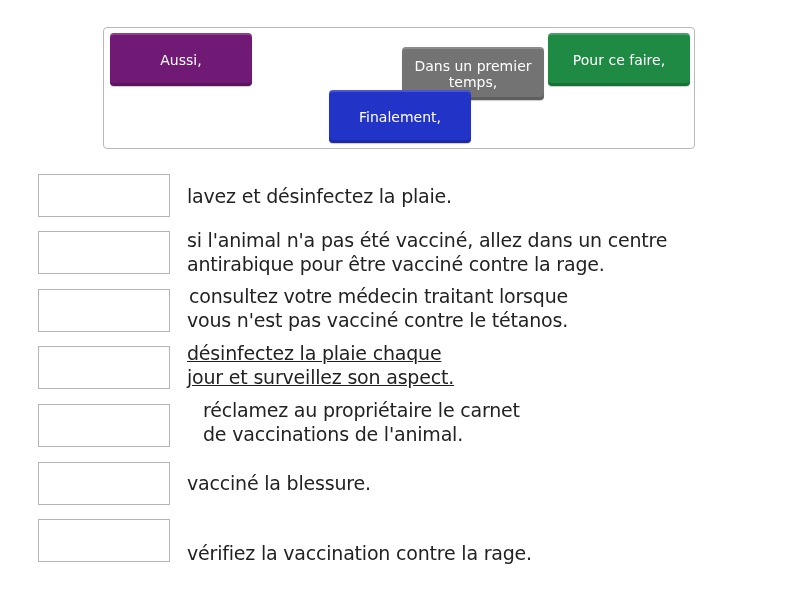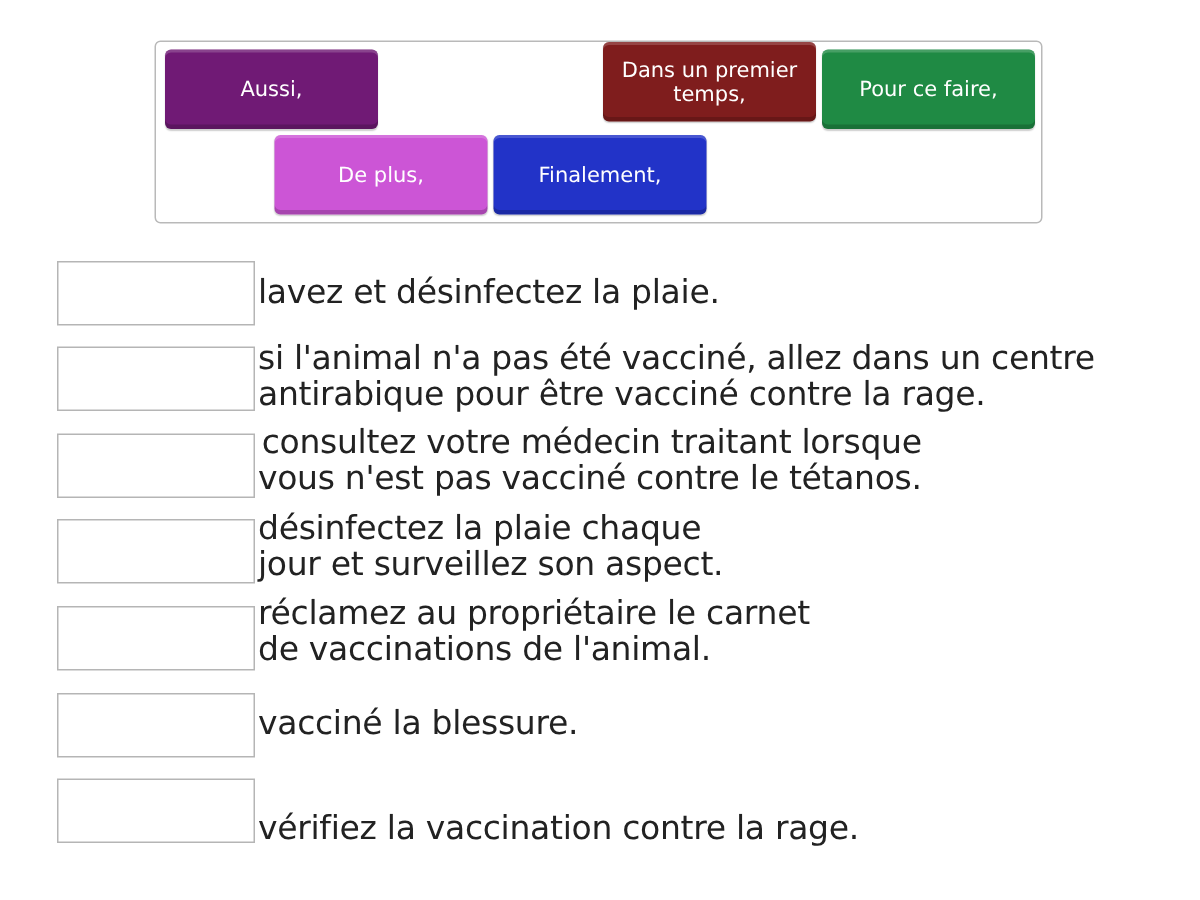--- a/index.html
+++ b/index.html
@@ -6,59 +6,56 @@
   body { width:800px; height:600px; position:relative; overflow:hidden;
          font-family:"DejaVu Sans", "Liberation Sans", sans-serif; }
   .bank { position:absolute; left:103px; top:27px; width:592px; height:122px;
           border:1px solid #b9b9b9; border-radius:4px; background:#fff; box-sizing:border-box; }
   .tile { position:absolute; width:142px; height:53px; border-radius:4px; box-sizing:border-box;
           color:#fff; font-size:14px; line-height:16px; display:flex; align-items:center; justify-content:center;
           text-align:center; cursor:grab;
           box-shadow: inset 0 -3px 0 rgba(0,0,0,0.18), inset 0 2px 0 rgba(255,255,255,0.18), 0 1px 1px rgba(0,0,0,0.2); }
   .tile span { padding:0 4px; }
   .slot { position:absolute; left:38px; width:132px; height:43px; border:1px solid #b5b5b5; box-sizing:border-box; background:#fff; }
-  .sentence { position:absolute; left:172px; font-size:22px; line-height:24px; color:#222; white-space:pre-line; letter-spacing:-0.2px; }
+  .sentence { position:absolute; left:187px; font-size:19px; line-height:24px; color:#222; white-space:pre-line; letter-spacing:-0.2px; }
 </style>
 </head>
 <body>
 
 <div class="bank">
   <div class="tile" style="left:6px;top:5px;background:#701a75;">
     <span>Aussi,</span>
   </div>
-  <div class="tile" style="left:298px;top:0;background:#7f1d1d;">
+  <div class="tile" style="left:298px;top:19px;background:#737373;">
     <span>Dans un premier temps,</span>
   </div>
   <div class="tile" style="left:444px;top:5px;background:#1f8a44;">
     <span>Pour ce faire,</span>
-  </div>
-  <div class="tile" style="left:79px;top:62px;background:#cc55d6;">
-    <span>De plus,</span>
   </div>
   <div class="tile" style="left:225px;top:62px;background:#2233c8;">
     <span>Finalement,</span>
   </div>
 </div>
 
 <div class="slot" style="top:174px;"></div>
 <div class="sentence" style="top:184px;">lavez et désinfectez la plaie.</div>
 
 <div class="slot" style="top:231px;"></div>
 <div class="sentence" style="top:228px;">si l'animal n'a pas été vacciné, allez dans un centre
 antirabique pour être vacciné contre la rage.</div>
 
 <div class="slot" style="top:289px;"></div>
 <div class="sentence" style="top:284px;text-align:right;">consultez votre médecin traitant lorsque
 vous n'est pas vacciné contre le tétanos.</div>
 
 <div class="slot" style="top:346px;"></div>
-<div class="sentence" style="top:341px;">désinfectez la plaie chaque
+<div class="sentence" style="top:341px;text-decoration:underline;">désinfectez la plaie chaque
  jour et surveillez son aspect.</div>
 
 <div class="slot" style="top:404px;"></div>
-<div class="sentence" style="top:398px;">réclamez au propriétaire le carnet
+<div class="sentence" style="top:398px;margin-left:16px;">réclamez au propriétaire le carnet
 de vaccinations de l'animal.</div>
 
 <div class="slot" style="top:462px;"></div>
 <div class="sentence" style="top:471px;">vacciné la blessure.</div>
 
 <div class="slot" style="top:519px;"></div>
 <div class="sentence" style="top:529px;margin-top:12px;">vérifiez la vaccination contre la rage.</div>
 
 </body></html>

